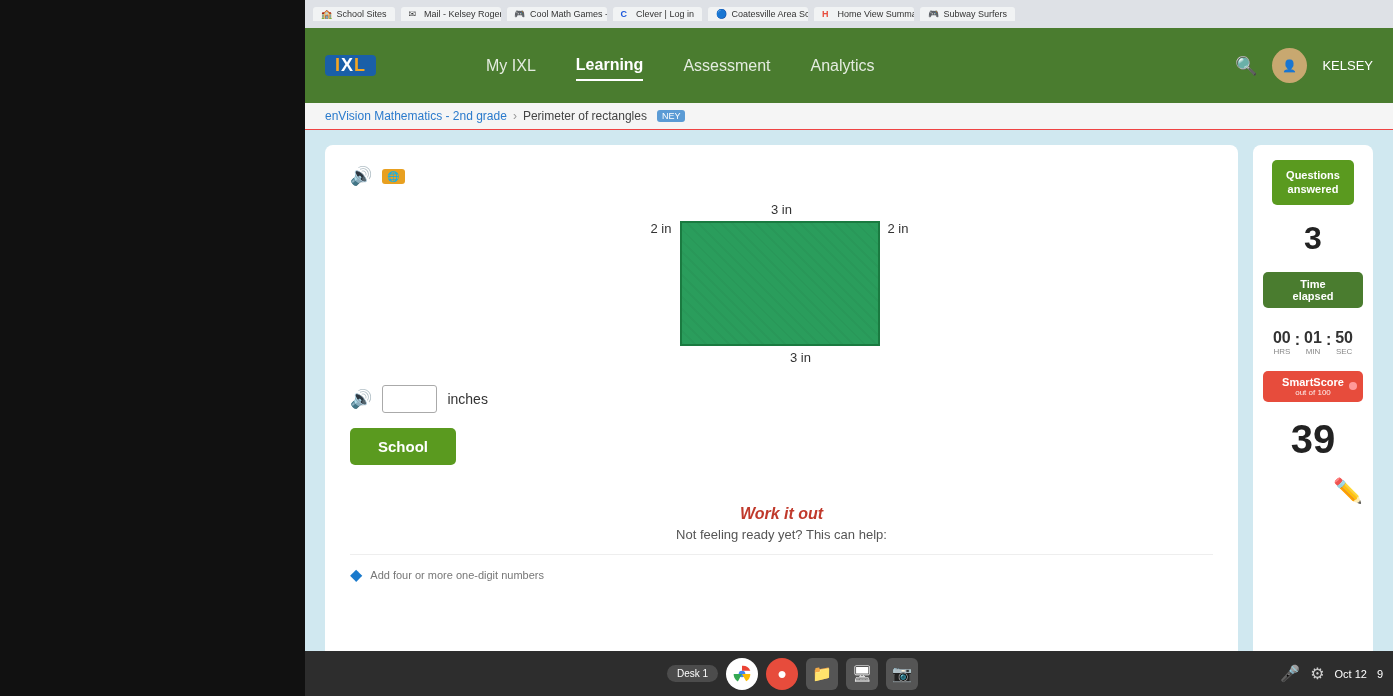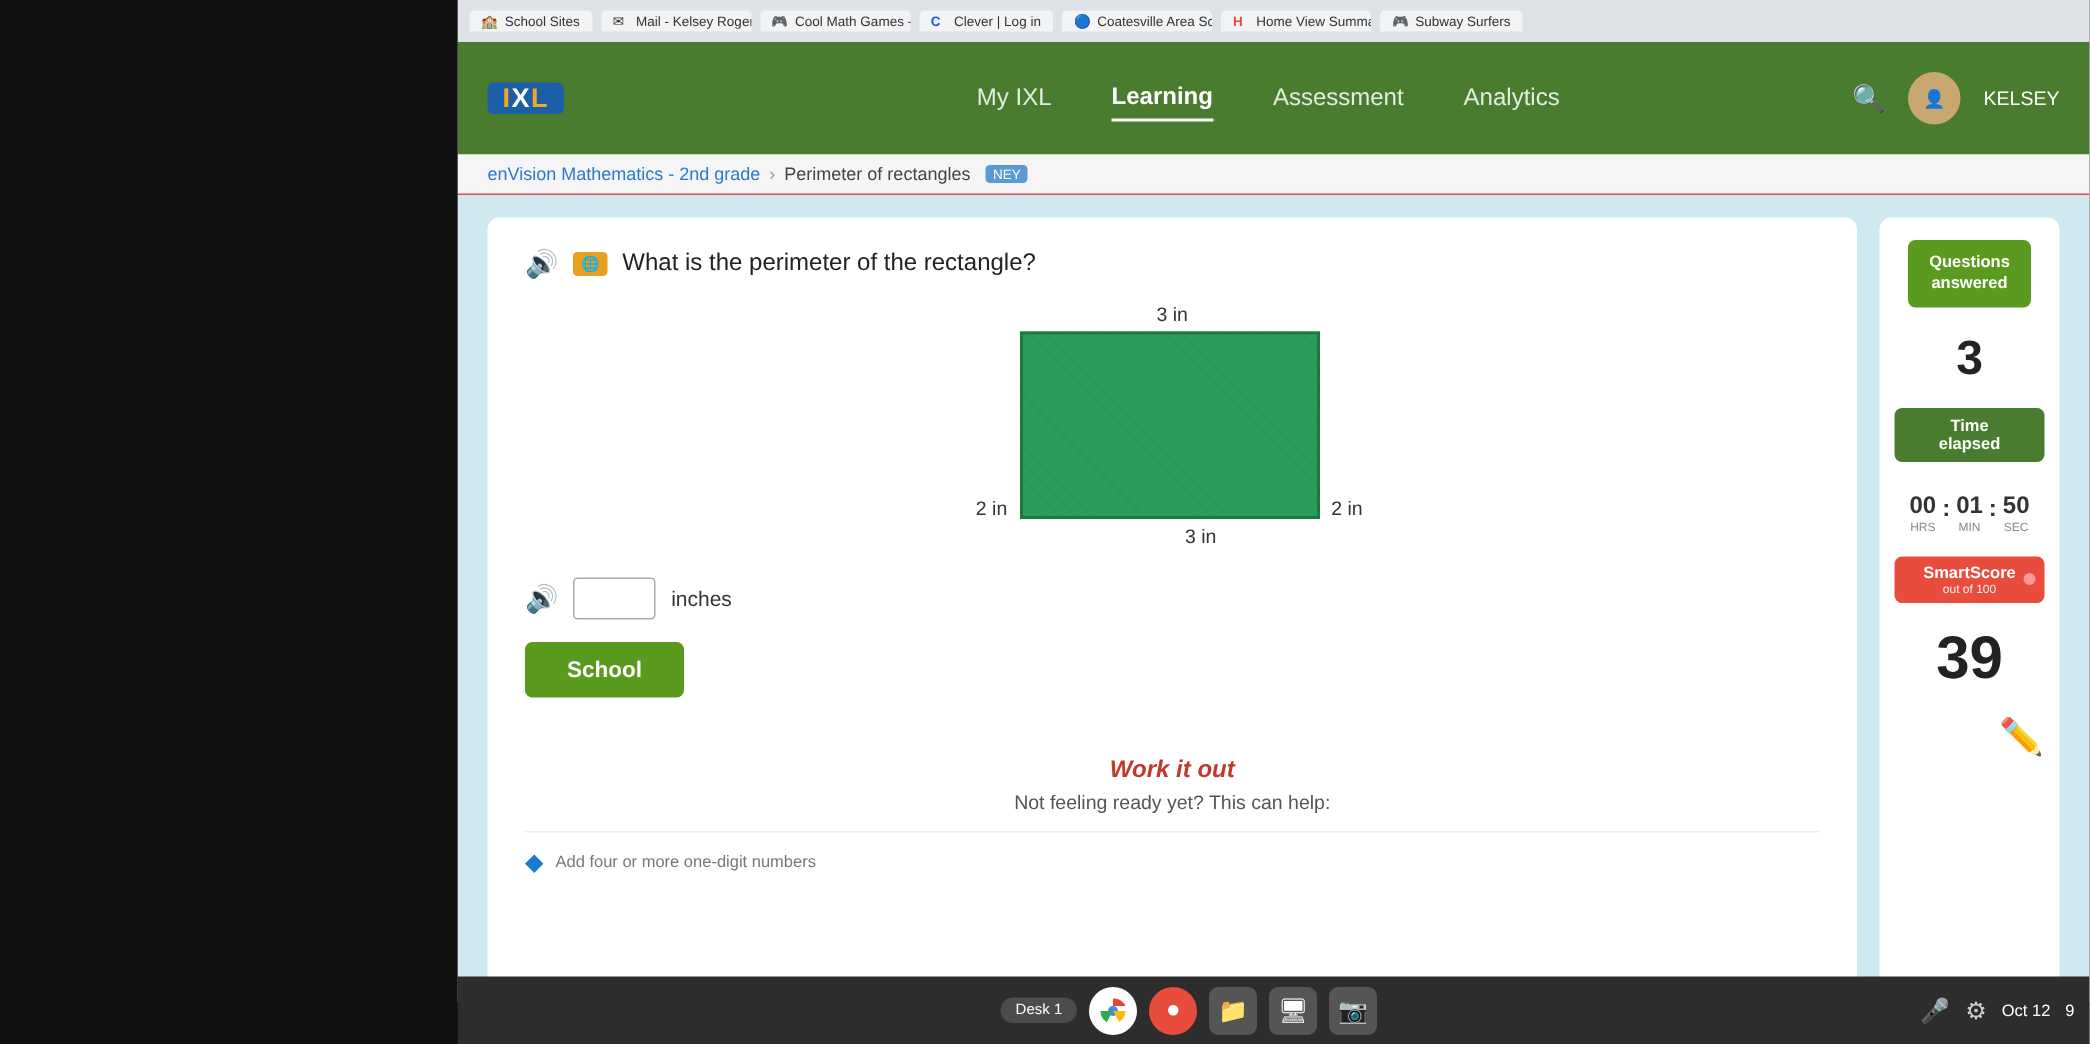--- a/index.html
+++ b/index.html
@@ -80,21 +80,21 @@
     }
     .ixl-logo span {
       color: #f5a623;
     }
     .nav-links {
       display: flex;
       align-items: center;
       gap: 40px;
       margin-left: 80px;
       flex: 1;
-      justify-content: center;
+      justify-content: flex-start;
     }
     .nav-link {
       color: rgba(255,255,255,0.85);
       font-size: 16px;
       text-decoration: none;
       cursor: pointer;
       padding: 5px 0;
     }
     .nav-link.active {
       color: white;
@@ -204,21 +204,21 @@
       margin: 10px auto;
     }
     .top-label {
       text-align: center;
       font-size: 13px;
       color: #333;
       margin-bottom: 4px;
     }
     .diagram-row {
       display: flex;
-      align-items: flex-end;
+      align-items: flex-start;
       gap: 8px;
     }
     .side-label-left {
       font-size: 13px;
       color: #333;
       width: 30px;
       text-align: right;
     }
     .rectangle {
       width: 200px;
@@ -560,21 +560,20 @@
     <span class="breadcrumb-badge">NEY</span>
   </div>
 
   <div class="main-content">
 
     <div class="question-panel">
 
       <div class="question-header">
         <span class="sound-icon">🔊</span>
         <span class="translate-icon">🌐</span>
-        <span class="question-text">What is the perimeter of the rectangle?</span>
       </div>
 
       
       <div class="diagram-container">
         <div class="top-label">3 in</div>
         <div class="diagram-row">
           <div class="side-label-left">2 in</div>
           <div class="rectangle">
             <div class="rectangle-inner"></div>
           </div>

